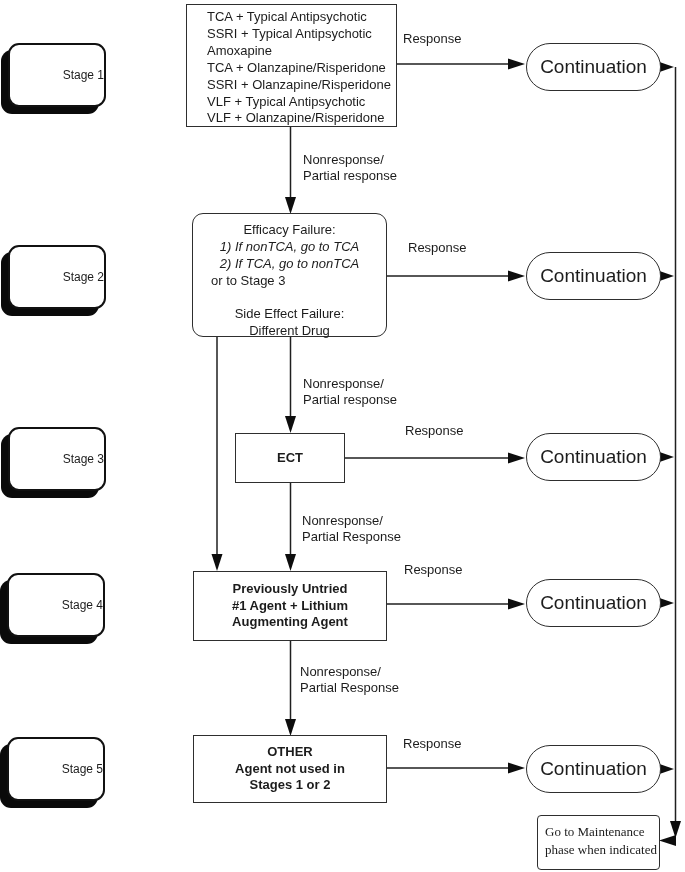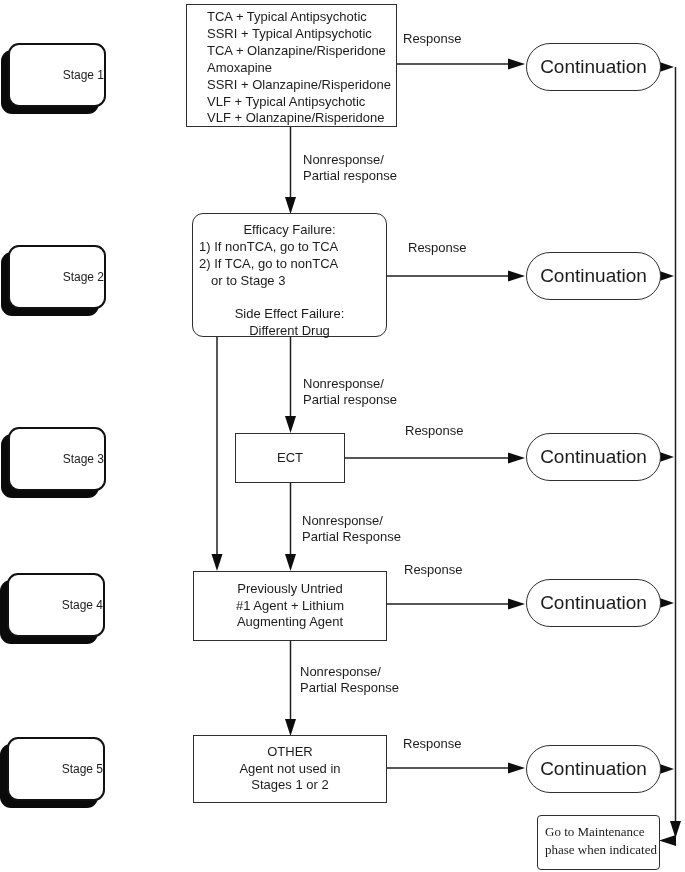--- a/index.html
+++ b/index.html
@@ -14,24 +14,24 @@
     border:2px solid #111;border-radius:11px;
     box-shadow:-7px 7px 0 0 #0a0a0a;
     display:flex;align-items:center;justify-content:flex-end;
     font-size:12px;
   }
   .main-box{
     position:absolute;background:#fff;border:1.6px solid #2e2e2e;
     font-size:13px;line-height:16.9px;box-sizing:border-box;
   }
   .box-lines-left{padding:4px 5px;text-align:left;}
-  .box-center{display:flex;flex-direction:column;align-items:center;justify-content:center;text-align:right;}
+  .box-center{display:flex;flex-direction:column;align-items:center;justify-content:center;text-align:right;font-weight:bold;}
   .b2-line{padding:0 6px;}
   .b2-center{text-align:center;}
-  .b2-left{text-align:left;}
+  .b2-left{text-align:center;font-style:italic;}
   .b2-indent{text-align:left;padding-left:18px;}
   .spacer16{height:16px;}
 
   .oval{
     position:absolute;width:135px;height:48px;background:#fff;
     border:1.6px solid #2e2e2e;border-radius:24px;
     display:flex;align-items:center;justify-content:center;
     font-size:19px;box-sizing:border-box;
   }
   .maint-box{
@@ -101,22 +101,22 @@
   <div class="stage-pill" style="left:7px;top:573px;">
       <span>Stage 4</span>
     </div>
   <div class="stage-pill" style="left:7px;top:737px;">
       <span>Stage 5</span>
     </div>
 
   <div class="main-box box-lines-left" style="left:186px;top:4px;width:211px;height:123px;padding-left:20px;">
     <div>TCA + Typical Antipsychotic</div>
     <div>SSRI + Typical Antipsychotic</div>
+    <div>Amoxapine</div>
     <div>TCA + Olanzapine/Risperidone</div>
-    <div>Amoxapine</div>
     <div>SSRI + Olanzapine/Risperidone</div>
     <div>VLF + Typical Antipsychotic</div>
     <div>VLF + Olanzapine/Risperidone</div>
   </div>
 
   <div class="main-box" style="left:192px;top:213px;width:195px;height:124px;padding-top:8px;border-radius:11px;">
     <div class="b2-line b2-center">Efficacy Failure:</div>
     <div class="b2-line b2-left">1) If nonTCA, go to TCA</div>
     <div class="b2-line b2-left">2) If TCA, go to nonTCA</div>
     <div class="b2-line b2-indent">or to Stage 3</div>

